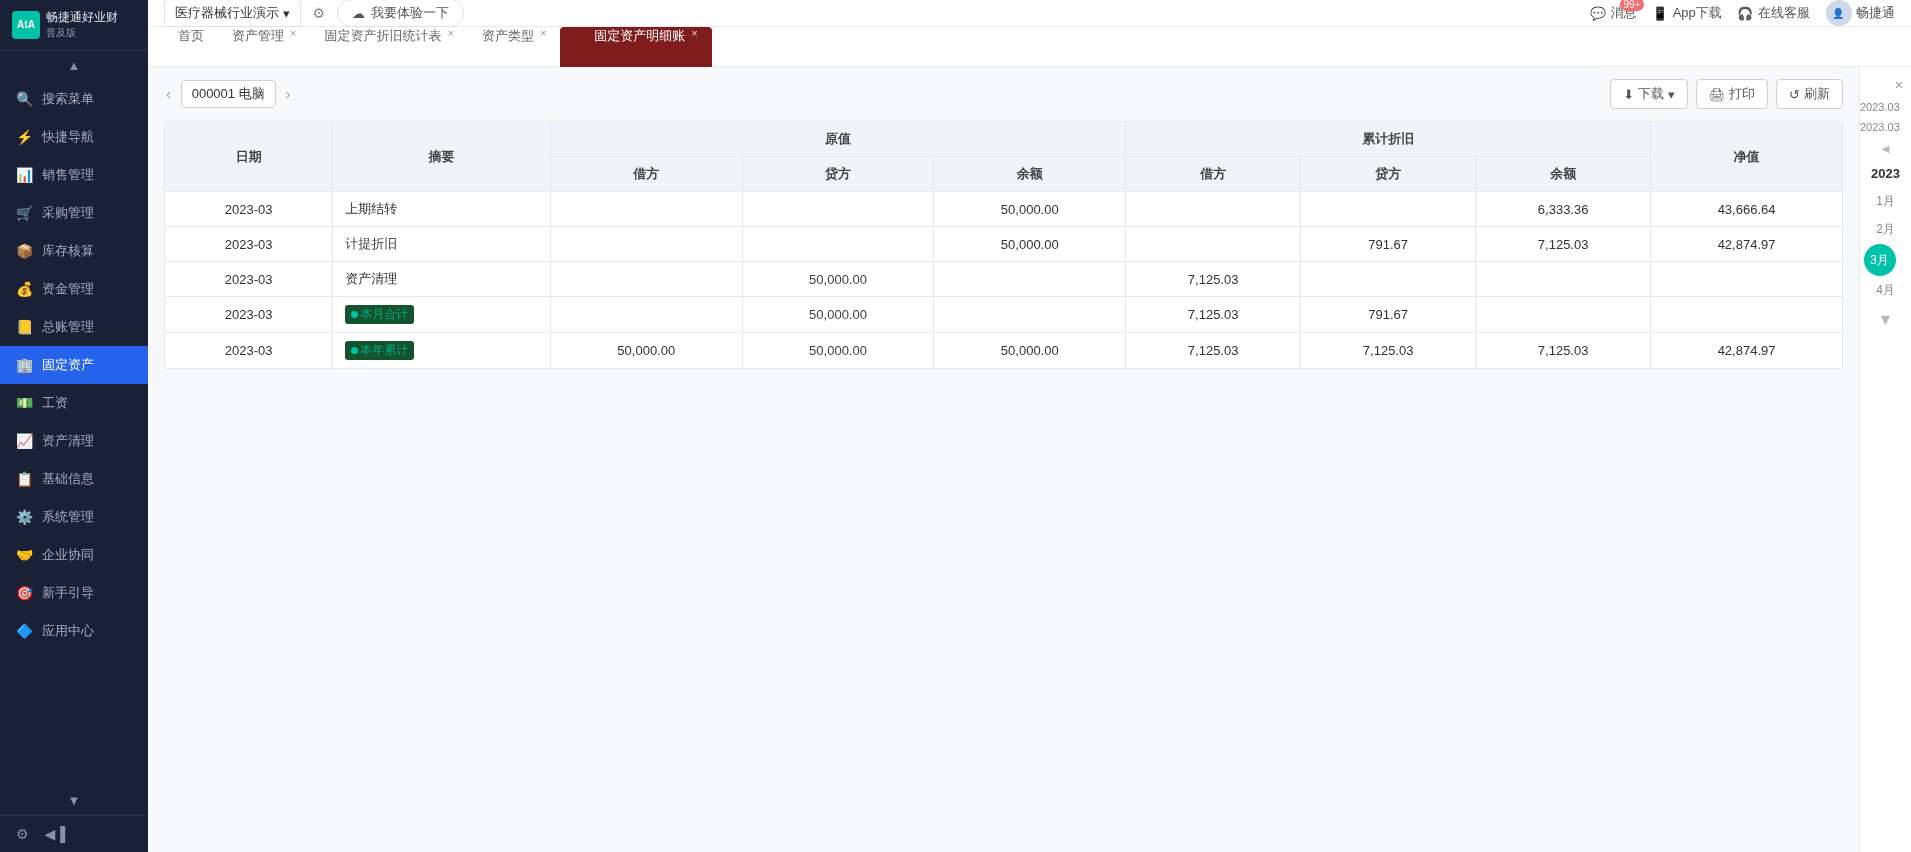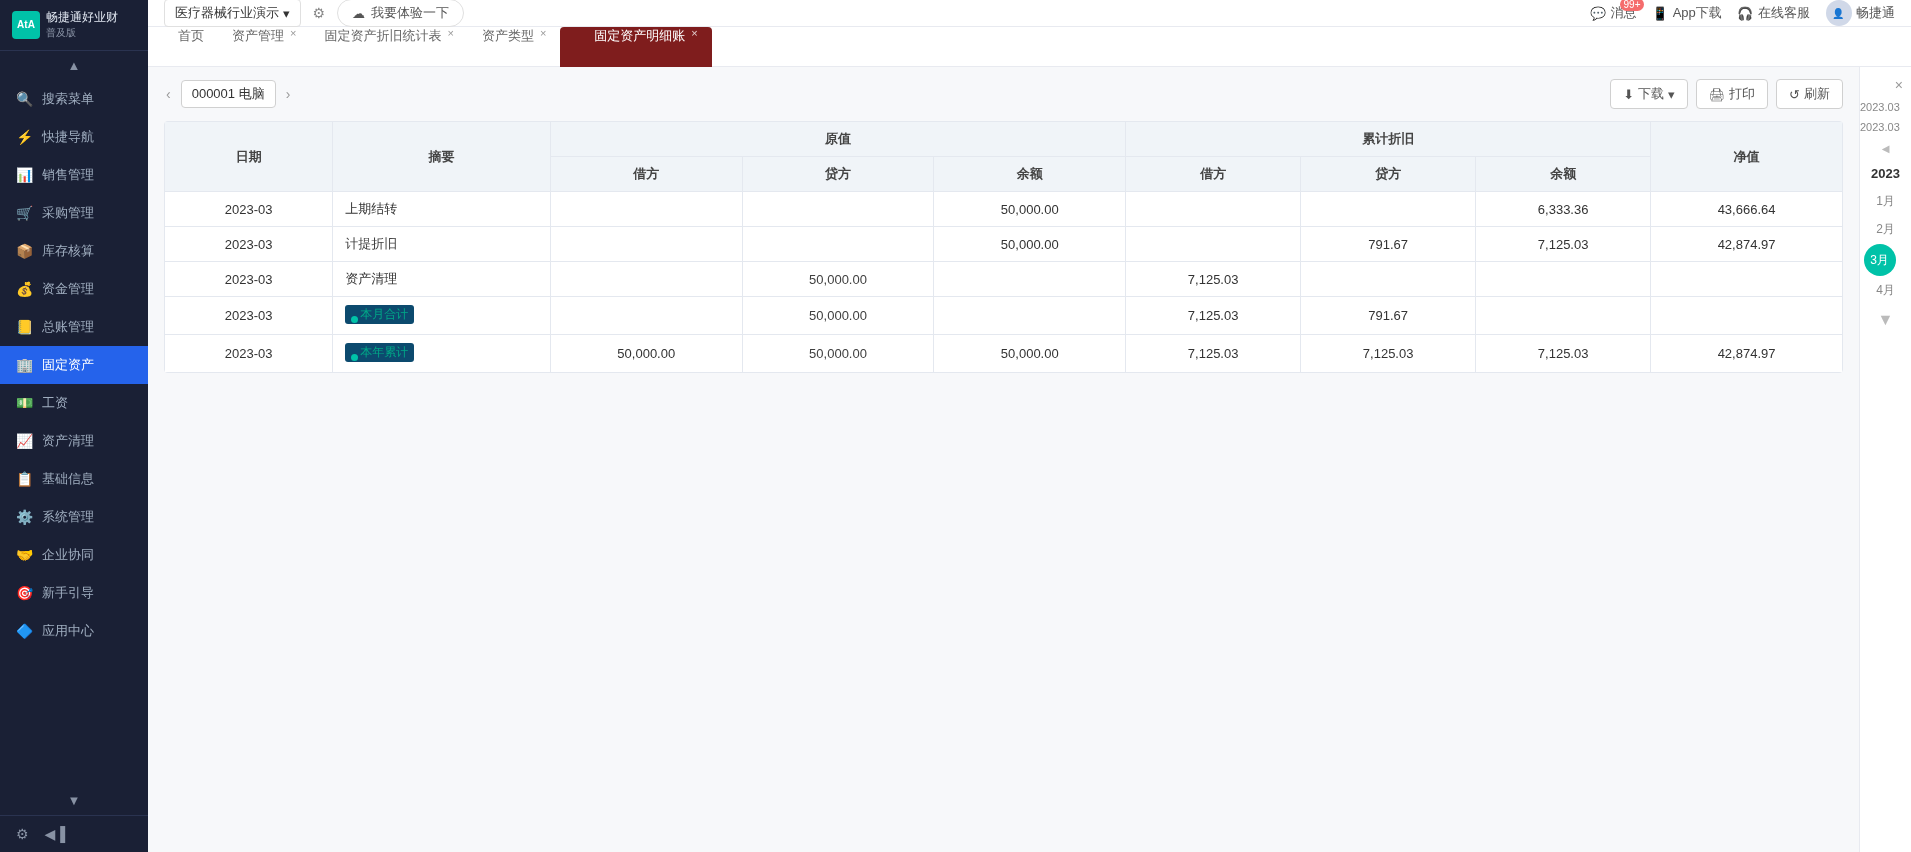--- a/index.html
+++ b/index.html
@@ -174,22 +174,22 @@
     }
     tbody tr td {
       padding: 8px 12px;
       border: 1px solid #e4e8ef;
       color: #333;
       text-align: center;
     }
     .td-left { text-align: left; }
     .text-blue { color: #404040; }
     .badge-green {
-      display: inline-flex; align-items: flex-end; gap: 2px;
-      background: #0c4a6e; color: #00a887; border-radius: 3px;
+      display: inline-flex; align-items: center; gap: 2px;
+      background: #14532d; color: #00a887; border-radius: 3px;
       padding: 1px 6px; font-size: 12px;
     }
     .badge-green-dot { width: 7px; height: 7px; border-radius: 50%; background: #00c2a8; display: inline-block; }
 
     
     .right-panel {
       width: 52px;
       background: white;
       border-left: 1px solid #e8eaf0;
       display: flex;

